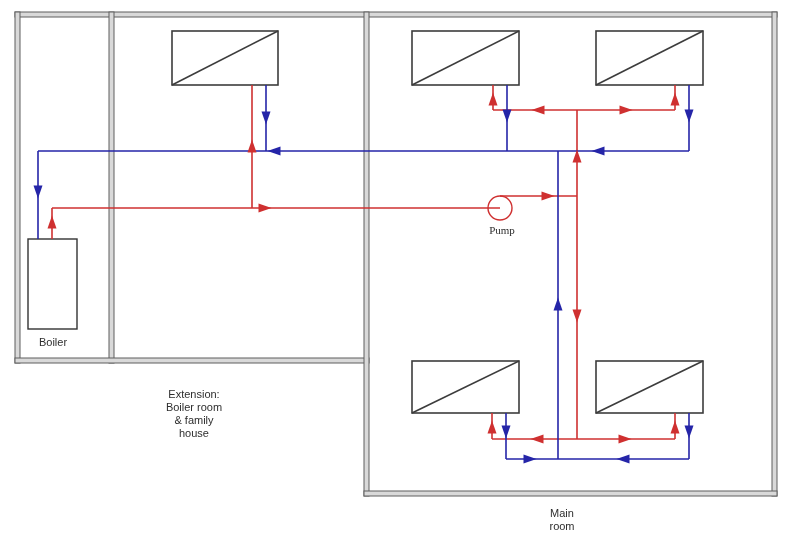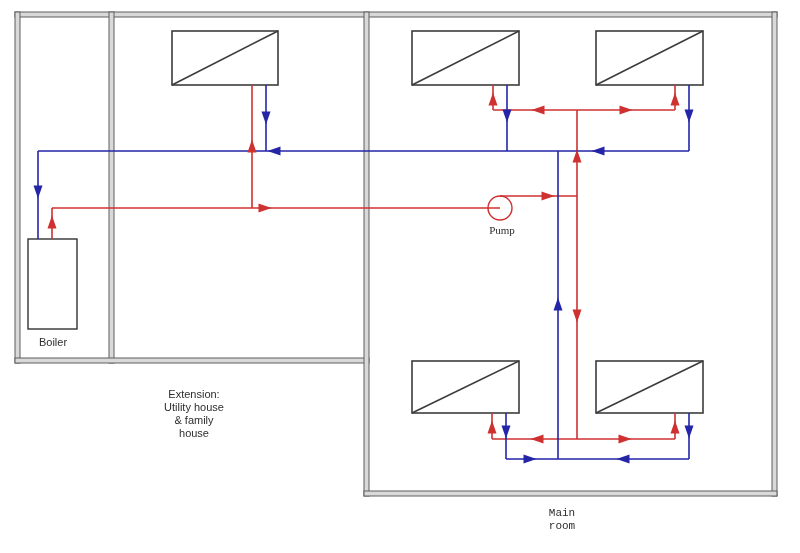--- a/index.html
+++ b/index.html
@@ -101,22 +101,22 @@
       <polygon points="536.5,459 523.5,454.5 523.5,463.5" fill="#2525a8"></polygon>
       <polygon points="616.5,459 629.5,454.5 629.5,463.5" fill="#2525a8"></polygon>
     </svg>
 
   <div class="diagram-label" style="left:53px; top:336px;">Boiler</div>
 
   <div class="diagram-label" style="left:502px; top:224px;font-family:Liberation Serif, serif;">Pump</div>
 
   <div class="diagram-label" style="left:194px; top:374px;margin-top:14px;">
     <div>Extension:</div>
-    <div>Utility house</div>
+    <div>Boiler room</div>
     <div>&amp; family</div>
     <div>house</div>
   </div>
 
-  <div class="diagram-label" style="left:562px; top:507px;font-family:Liberation Mono, monospace;">
+  <div class="diagram-label" style="left:562px; top:507px;">
     <div>Main</div>
     <div>room</div>
   </div>
 </div>
 
 </body></html>

